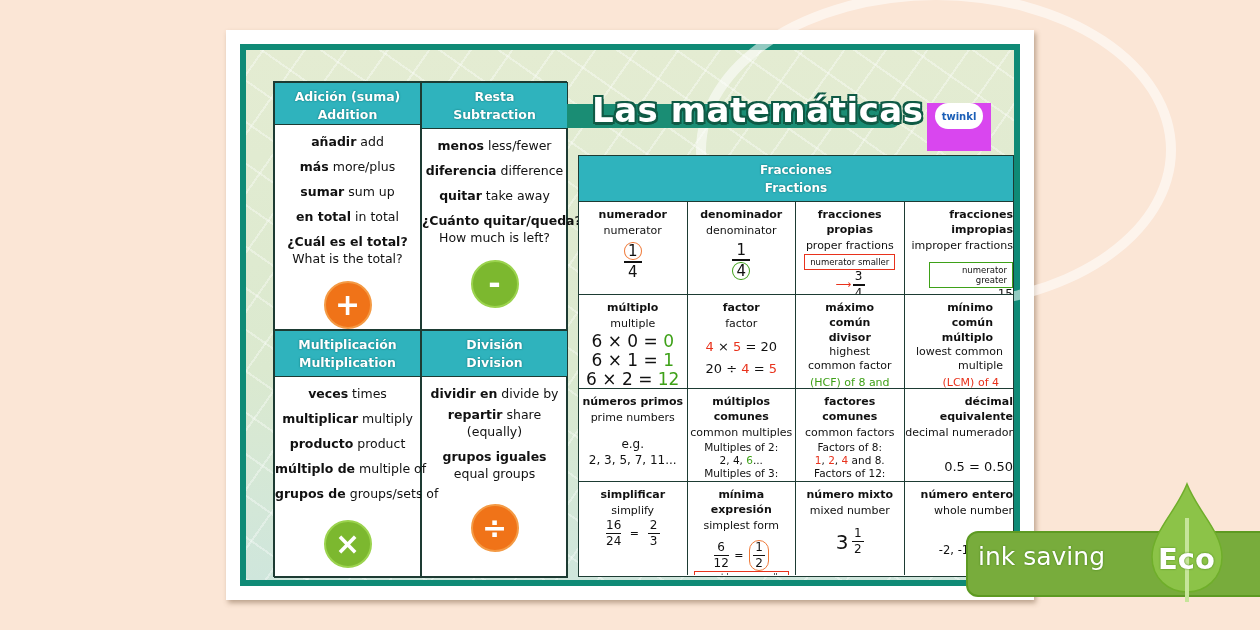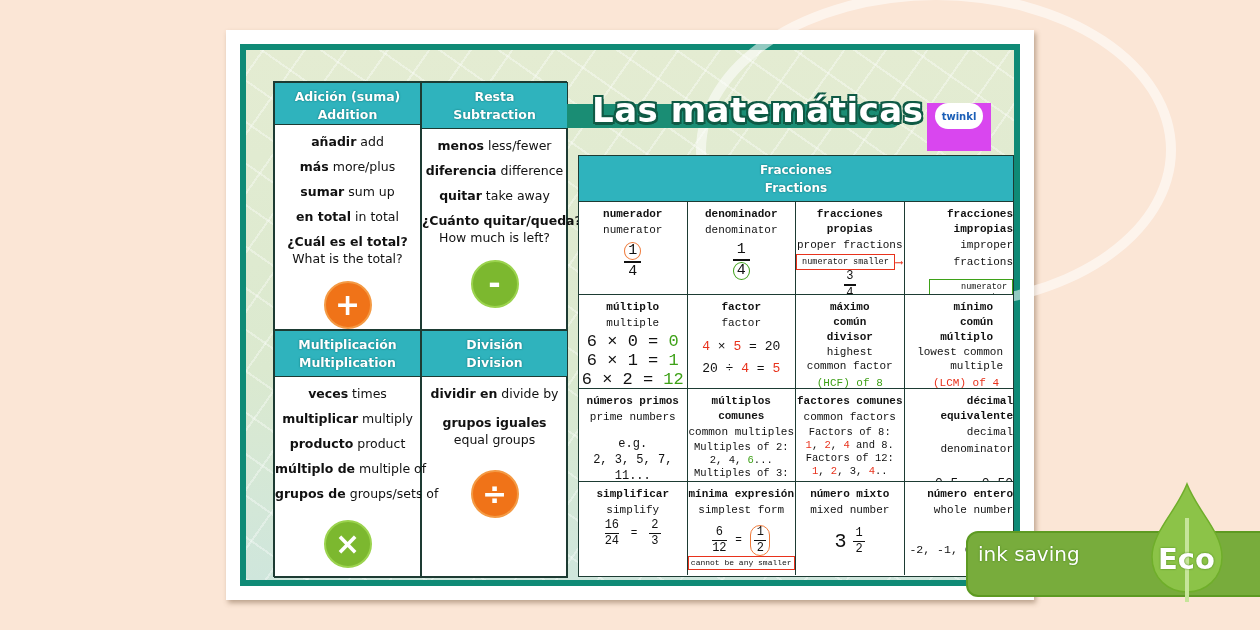--- a/index.html
+++ b/index.html
@@ -76,21 +76,20 @@
     border:1.5px solid #1d3b33; box-sizing:border-box; background:#fff;
   }
   .frac-head {
     background:#2fb3bd; color:#fff; text-align:center; font-weight:bold;
     font-size:12px; line-height:18px; height:46px; box-sizing:border-box; padding-top:5px;
     border-bottom:1.5px solid #1d3b33; text-shadow:0 0 2px #0c6b6d;
   }
   .frac-grid {
     display:grid; grid-template-columns:repeat(4, 1fr); grid-template-rows:repeat(4, 1fr);
     height:373px;
-    font-family:Liberation Mono, monospace;
   }
   .cell {
     border-right:1.5px solid #1d3b33; border-bottom:1.5px solid #1d3b33;
     text-align:center; font-size:11px; color:#111; padding-top:5px; overflow:hidden;
     position:relative;
   }
   .cell:nth-child(4n) { border-right:none;text-align:right; }
   .cell:nth-child(n+13) { border-bottom:none; }
   .es { font-weight:bold; line-height:15px; }
   .en { line-height:17px; }
@@ -105,21 +104,21 @@
   .note.r { border:1.5px solid #e8321c; }
   .note.g { border:1.5px solid #3ea118;margin-left:24px; }
   .arrow { display:inline-block; vertical-align:middle; font-size:11px; margin:0 1px; }
   .eq { font-size:13px; line-height:22px; }
   
   .eco {
     position:absolute; left:966px; top:531px; width:300px; height:66px;
     background:#78ac3c; border:2px solid #5d9a22; border-radius:12px 0 0 12px; box-sizing:border-box;
   }
   .eco-text {
-    position:absolute; left:978px; top:542px; font-size:20px; color:#fff; font-weight:normal;
+    position:absolute; left:978px; top:542px; font-size:25px; color:#fff; font-weight:normal;
     text-shadow:0 0 2px #3f7d12;
   }
   .leaf {
     position:absolute; left:1150px; top:482px; width:74px; height:120px;
   }
   .eco-label {
     position:absolute; left:1158px; top:542px; font-size:29px; color:#fff; font-weight:bold;
     text-shadow:0 0 2px #3f7d12;
   }
 </style>
@@ -178,20 +177,21 @@
         </div>
       </div>
 
       <div class="op">
         <div class="op-head">
           <div>División</div>
           <div>Division</div>
         </div>
         <div class="op-body">
           <div class="op-line"><b>dividir en</b> <span>divide by</span></div>
+          <div class="op-line two" style="white-space:normal;padding:0 20px;"><b>repartir</b> <span>share (equally)</span></div>
           <div class="op-line two" style="padding-top:8px;"><b>grupos iguales</b><br><span>equal groups</span></div>
           <div class="op-icon orange" style="margin-top:22px;">÷</div>
         </div>
       </div>
     </div>
 
     <div class="title-bar"></div>
     <div class="title">Las matemáticas</div>
     <div class="logo-box">
       <div class="logo-cloud">twinkl</div>
@@ -278,21 +278,21 @@
           <div class="en">common multiples</div>
           <div class="small">Multiples of 2:<br>2, 4, <span class="grn">6</span>...<br>Multiples of 3:<br>3, <span class="grn">6</span>...</div>
         </div>
         <div class="cell">
           <div class="es">factores comunes</div>
           <div class="en">common factors</div>
           <div class="small">Factors of 8:<br><span class="red">1</span>, <span class="red">2</span>, <span class="red">4</span> and 8.<br>Factors of 12:<br><span class="red">1</span>, <span class="red">2</span>, 3, <span class="red">4</span>..</div>
         </div>
         <div class="cell">
           <div class="es">décimal equivalente</div>
-          <div class="en">decimal denominator</div>
+          <div class="en">decimal numerador</div>
           <div style="margin-top:18px;font-size:13px;">0.5 = 0.50</div>
         </div>
 
         <div class="cell">
           <div class="es">simplificar</div>
           <div class="en">simplify</div>
           <div style="">
             <span class="fr" style="font-size:12px;line-height:13px;">
                 <span>16</span>
                 <span class="bar"></span>

